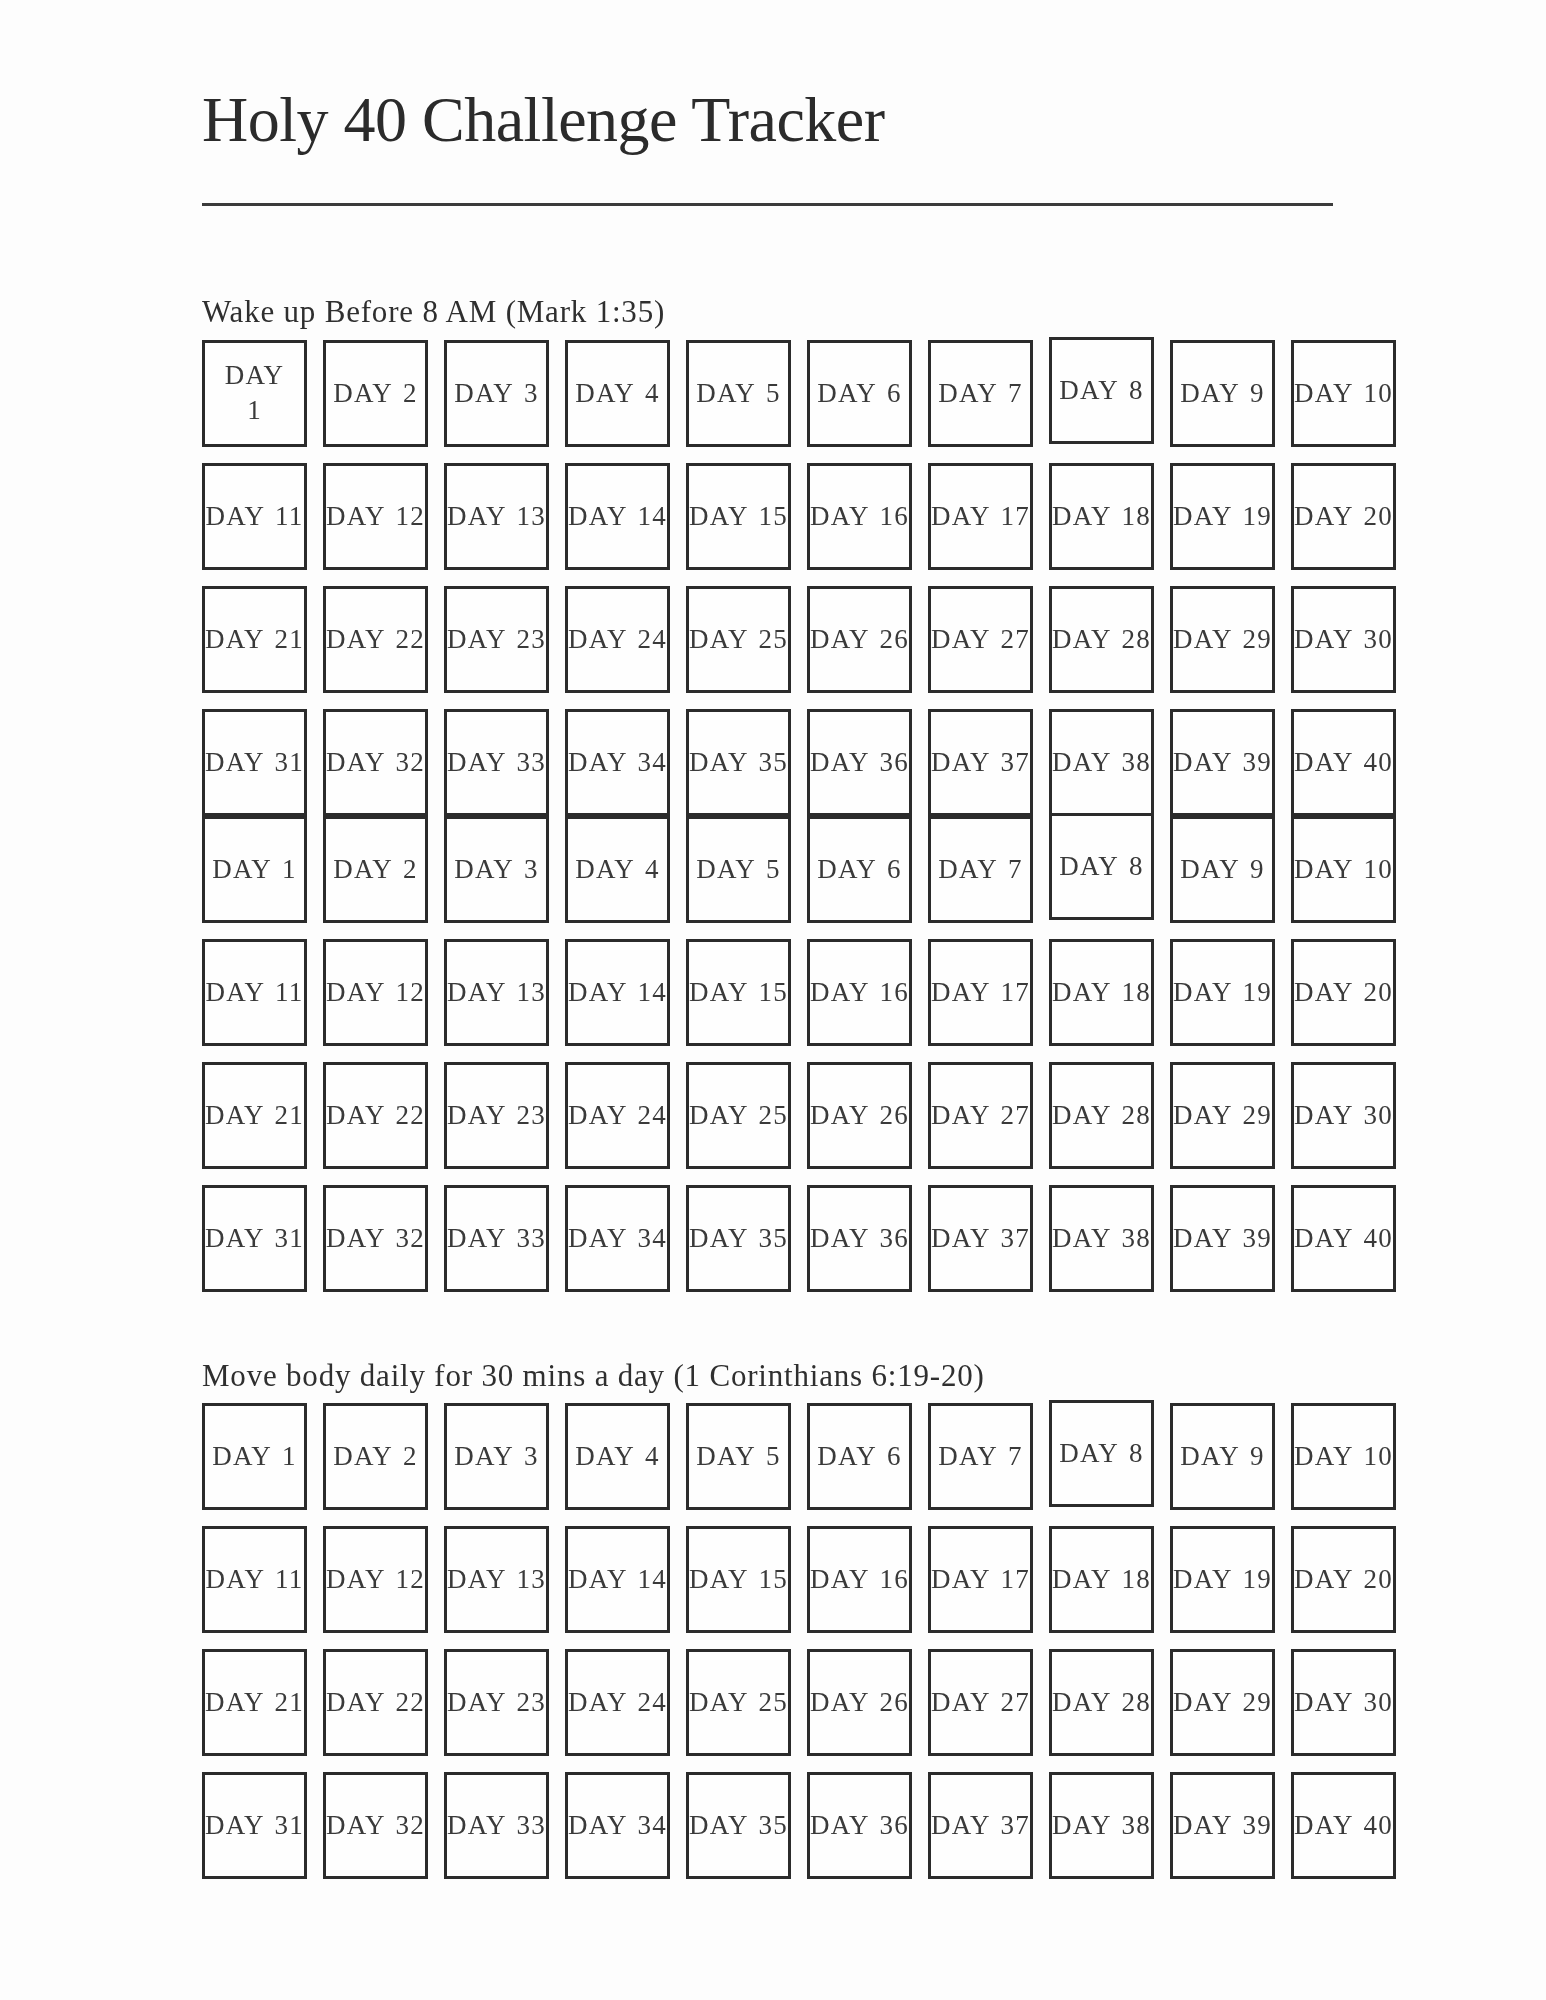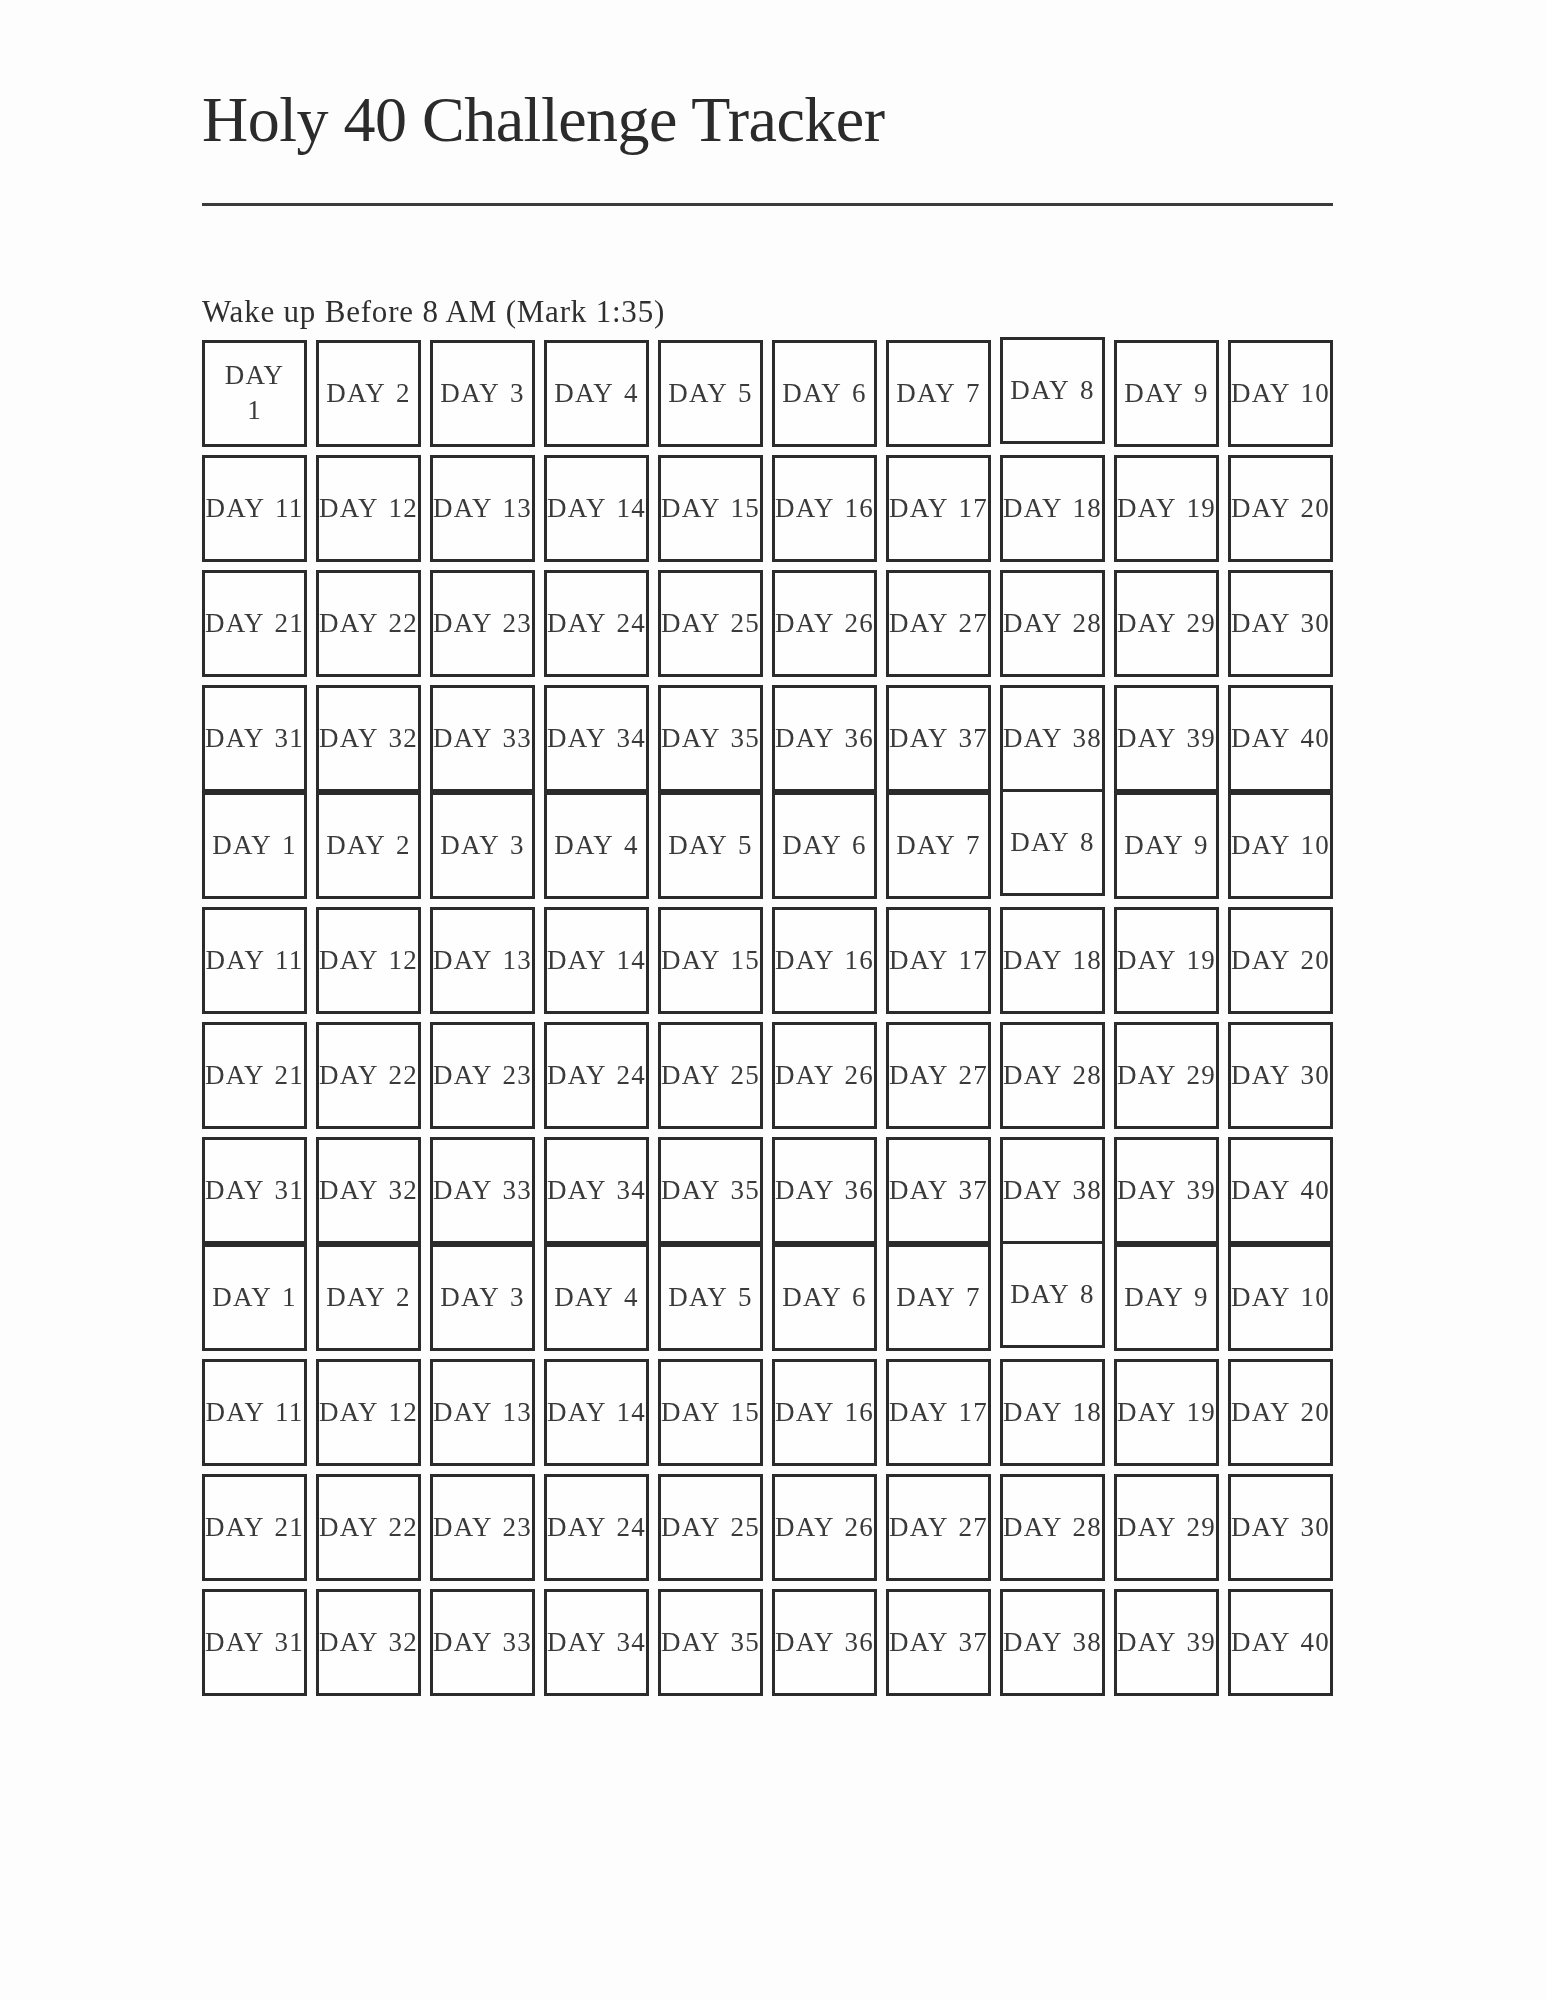--- a/index.html
+++ b/index.html
@@ -42,20 +42,21 @@
     color: #2f2f2f;
   }
   .challenge-section + .challenge-section .section-label {
     margin-top: 66px;
   }
   .day-grid {
     display: grid;
     grid-template-columns: repeat(10, 105px);
     column-gap: 9px;
     row-gap: 8px;
+    gap: 16px;
   }
   .day-cell {
     box-sizing: border-box;
     width: 105px;
     height: 107px;
     border: 3px solid #2b2b2b;
     background: #fefefe;
     display: flex;
     align-items: center;
     justify-content: center;
@@ -330,20 +331,21 @@
           </div>
           <div class="day-cell">
             <span class="day-label">DAY 39</span>
           </div>
           <div class="day-cell">
             <span class="day-label">DAY 40</span>
           </div>
         </div>
       </section>
       <section class="challenge-section">
+        <h2 class="section-label">Move body daily for 30 mins a day (1 Corinthians 6:19-20)</h2>
         <div class="day-grid">
           <div class="day-cell">
             <span class="day-label">DAY 1</span>
           </div>
           <div class="day-cell">
             <span class="day-label">DAY 2</span>
           </div>
           <div class="day-cell">
             <span class="day-label">DAY 3</span>
           </div>

